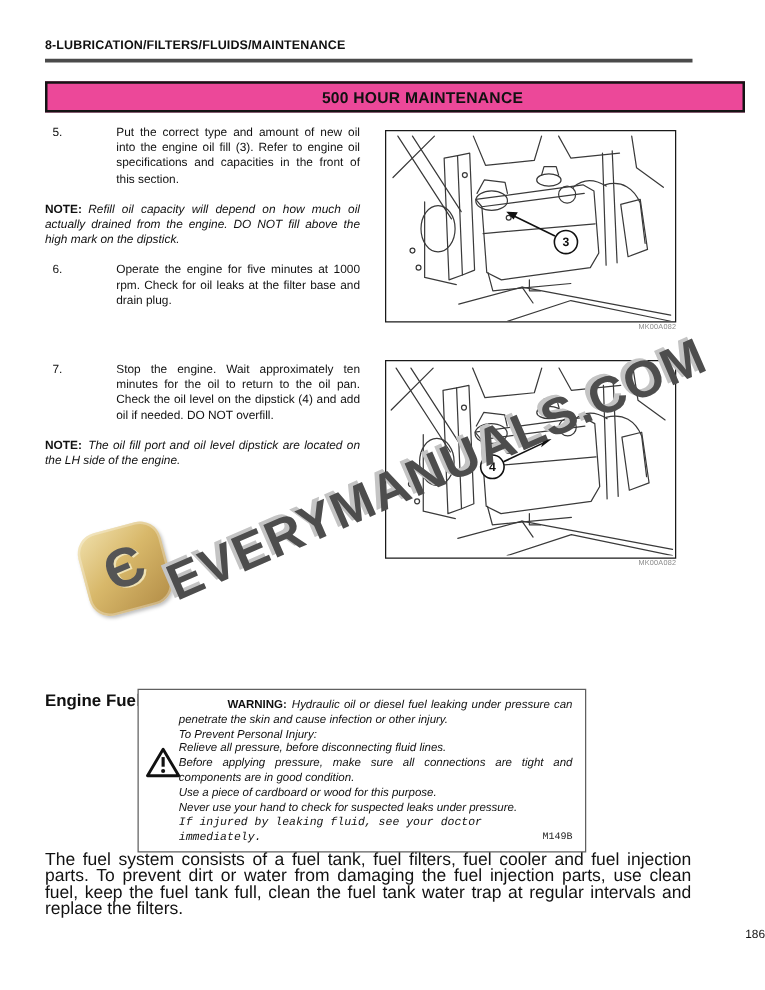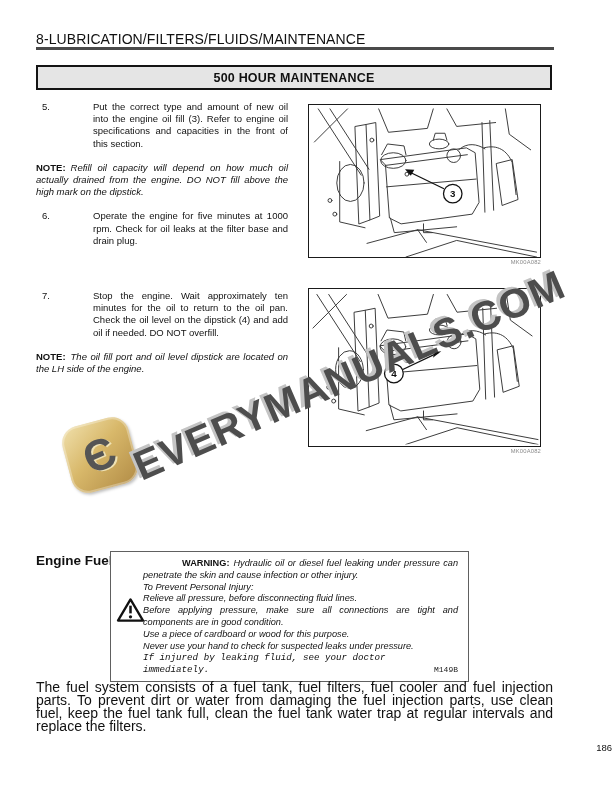--- a/index.html
+++ b/index.html
@@ -1,26 +1,26 @@
 <!DOCTYPE html>
 <html><head>
 <meta charset="utf-8">
 <style>
   html,body{margin:0;padding:0;background:#9a9a9a;}
   .page{position:relative;width:612px;height:792px;background:#ffffff;margin:0 auto;
         font-family:"Liberation Sans", sans-serif;color:#111;overflow:hidden;}
 
   
-  .hdr{position:absolute;left:36px;top:31px;width:516px;font-size:14px;font-weight:normal;letter-spacing:.1px;}
+  .hdr{position:absolute;left:36px;top:31px;width:516px;font-size:10px;font-weight:bold;letter-spacing:.1px;}
   .hdr-rule{position:absolute;left:36px;top:47px;width:518px;height:2.6px;background:#4a4a4a;}
 
   
-  .banner{position:absolute;left:36px;top:65px;width:512px;height:21px;background:#e5e5e5;
+  .banner{position:absolute;left:36px;top:65px;width:512px;height:21px;background:#ec4899;
           border:2px solid #141414;display:flex;align-items:center;justify-content:center;
-          font-size:12.5px;font-weight:bold;letter-spacing:.2px;}
+          font-size:12.5px;font-weight:bold;letter-spacing:.2px;padding-left:44px;}
 
   
   .colA{position:absolute;left:36px;top:101px;width:252px;font-size:9.5px;line-height:12.2px;}
   .colB{position:absolute;left:36px;top:290px;width:252px;font-size:9.5px;line-height:12.2px;}
   .step{display:flex;margin:0 0 12px 6px;}
   .step .n{width:15px;flex:0 0 15px;}
   .step .t{flex:1;text-align:justify;margin-left:36px;}
   .note{margin:0 0 12px 0;text-align:justify;}
   .note b{font-style:normal;margin-right:5px;}
   .note i{font-style:italic;}

